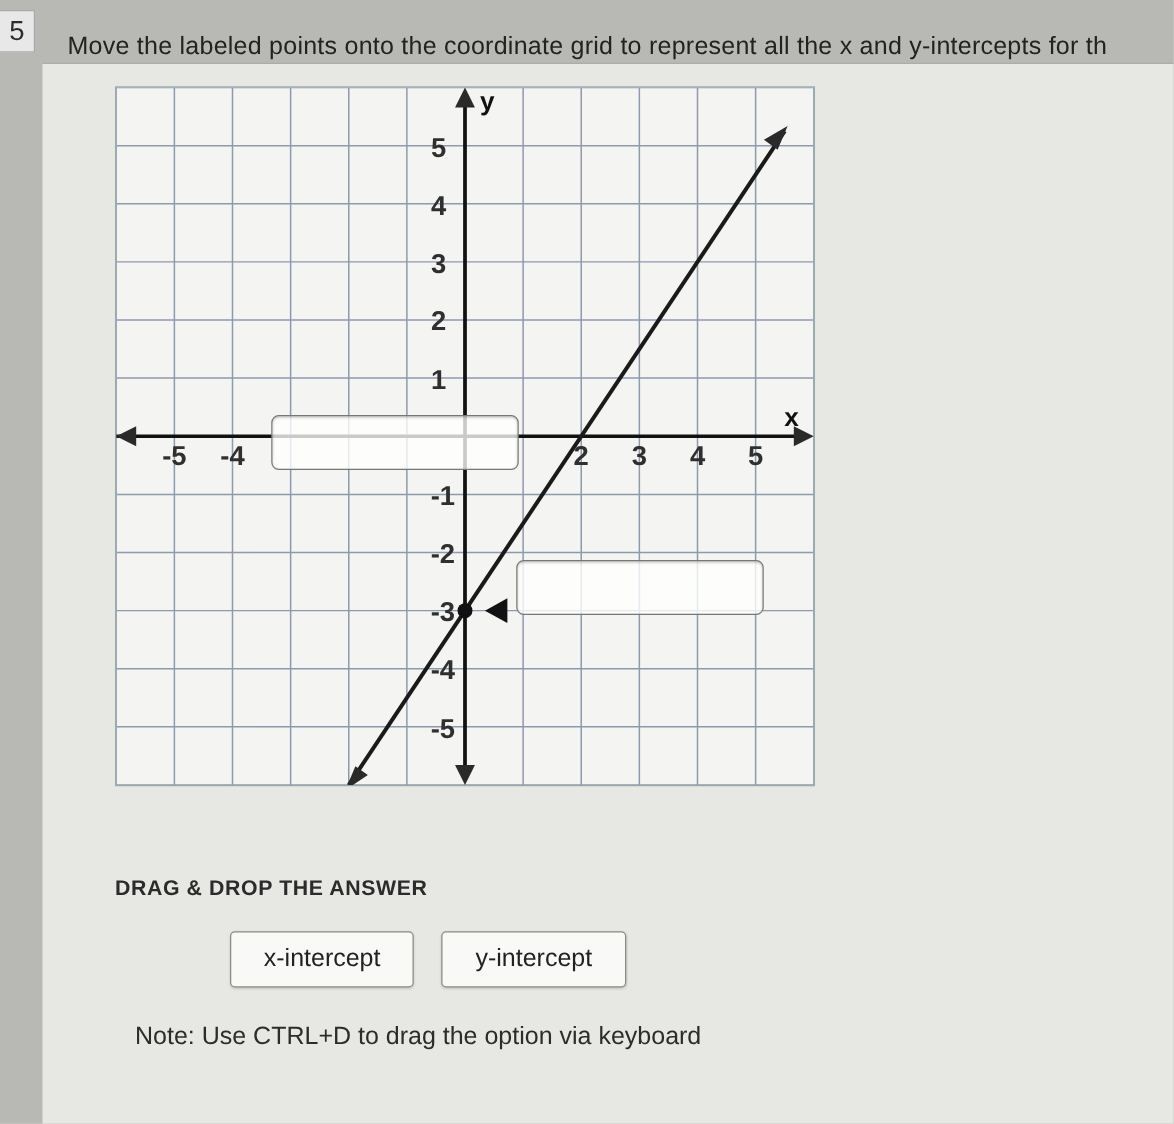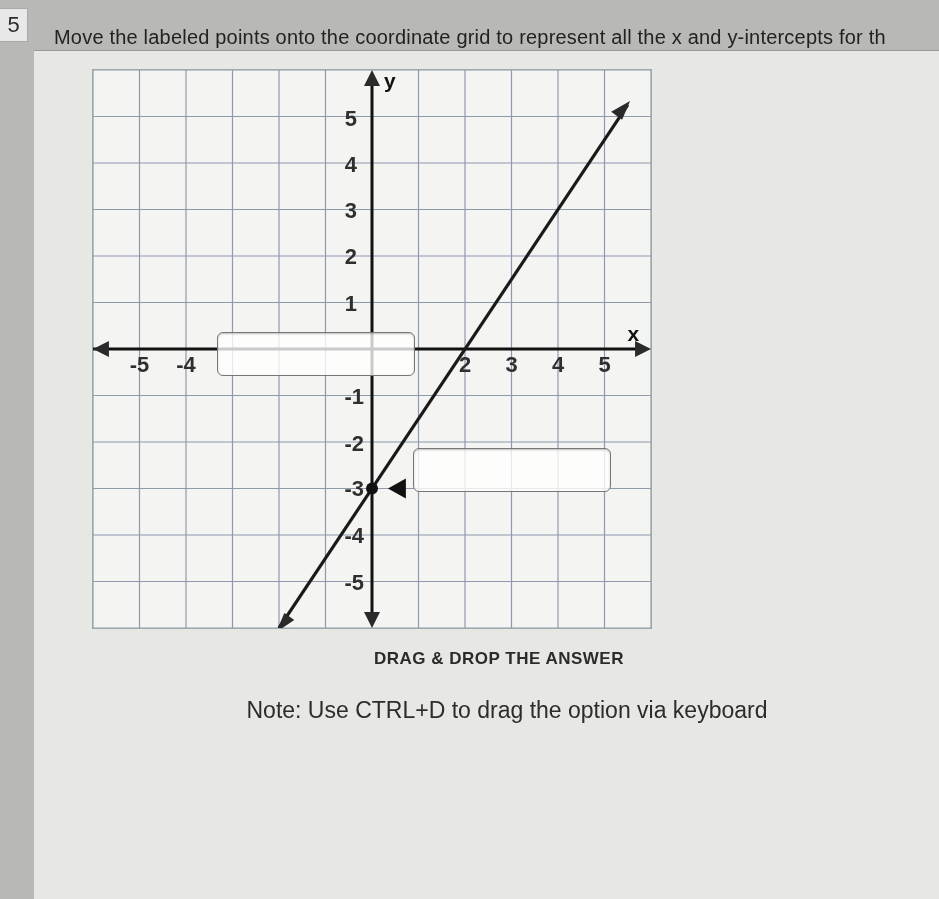--- a/index.html
+++ b/index.html
@@ -55,23 +55,22 @@
     width: 198px; height: 44px;
     background: rgba(255,255,255,.78);
     border: 1px solid #777;
     border-radius: 6px;
     box-shadow: 0 1px 2px rgba(0,0,0,.25) inset;
   }
   .dt1 { left: 124px; top: 262px; }
   .dt2 { left: 320px; top: 378px; }
   .answer-panel {
     position:absolute;
-    left: 52px; top: 580px;
+    left: 52px; top: 632px;
     width: 820px;
-    text-align: center;
   }
   .dd-title {
     font-size: 17px;
     letter-spacing: .5px;
     font-weight: 700;
     color: #2b2b2b;
     margin: 18px 0 24px 6px;
   }
   .chip-row {
     display:flex;
@@ -83,21 +82,21 @@
     border: 1px solid #8a8a86;
     border-radius: 4px;
     padding: 10px 26px;
     font-size: 20px;
     color: #222;
     cursor: grab;
     box-shadow: 0 1px 2px rgba(0,0,0,.15);
     user-select: none;
   }
   .note {
-    font-size: 23px;
+    font-size: 20px;
     color: #2c2c2c;
     margin: 28px 0 0 22px;
   }
   .arrowhead { fill:#2a2a2a; }
 </style>
 </head>
 <body>
 
 <div class="q-badge">
   <span>5</span>
@@ -186,16 +185,20 @@
       <circle cx="280" cy="420" r="6" fill="#111"></circle>
       <polygon points="296,420 314,410 314,430" fill="#111"></polygon>
     </svg>
 
     <div class="drop-target dt1"></div>
     <div class="drop-target dt2"></div>
   </div>
 
   <div class="answer-panel">
     <div class="dd-title">DRAG &amp; DROP THE ANSWER</div>
+    <div class="chip-row">
+      <div class="chip">x-intercept</div>
+      <div class="chip">y-intercept</div>
+    </div>
     <div class="note">Note: Use CTRL+D to drag the option via keyboard</div>
   </div>
 
 </div>
 
 </body></html>

